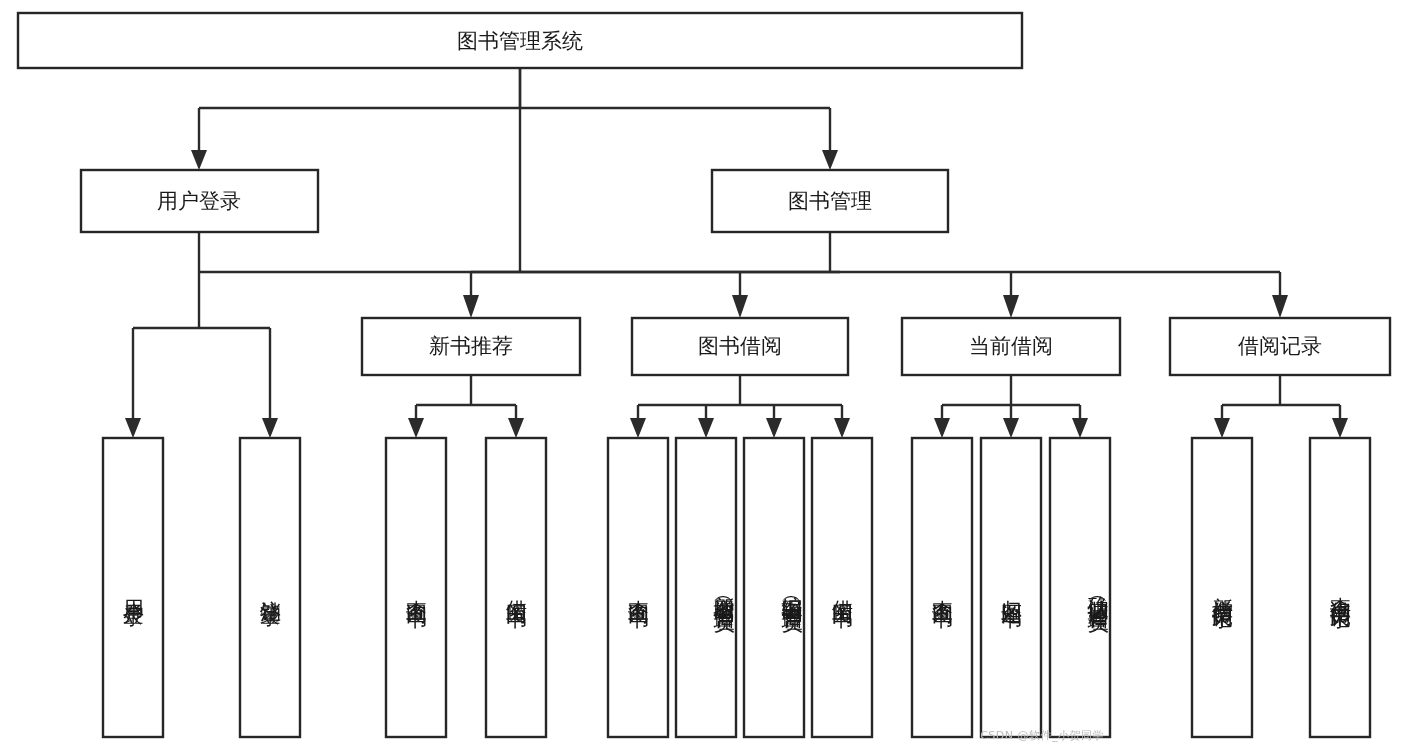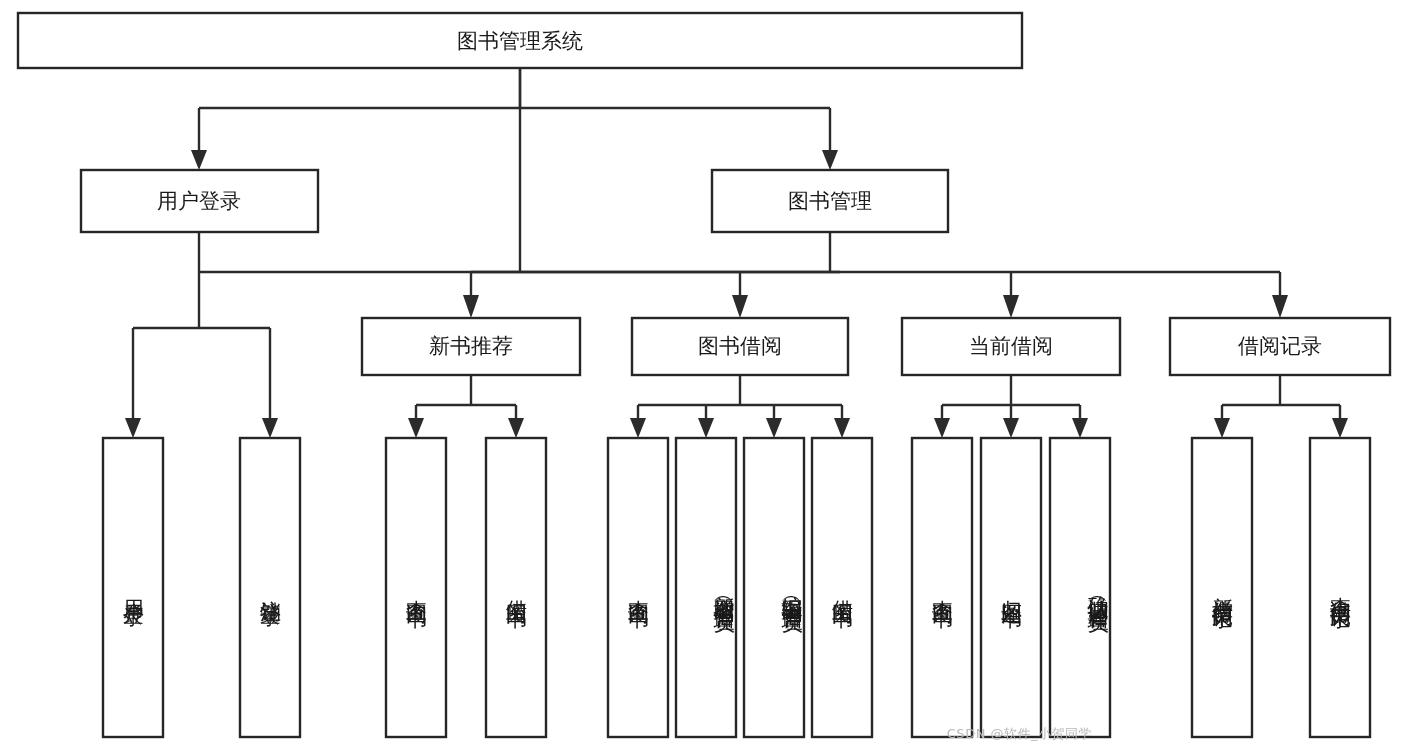--- a/index.html
+++ b/index.html
@@ -60,24 +60,24 @@
     letter-spacing: 2.5px;
     color: #1a1a1a;
     white-space: nowrap;
     display: flex;
     align-items: center;
     justify-content: center;
     pointer-events: none;
   }
   #watermark {
     position: absolute;
-    right: 20px;
+    right: 8px;
     bottom: 4px;
     font-family: "DejaVu Sans", "Liberation Sans", sans-serif;
-    font-size: 13px;
+    font-size: 11px;
     color: #b9b9b9;
     white-space: nowrap;
     letter-spacing: 0.5px;
   }
 </style>
 </head>
 <body>
 
 <div id="diagram-root">
 

